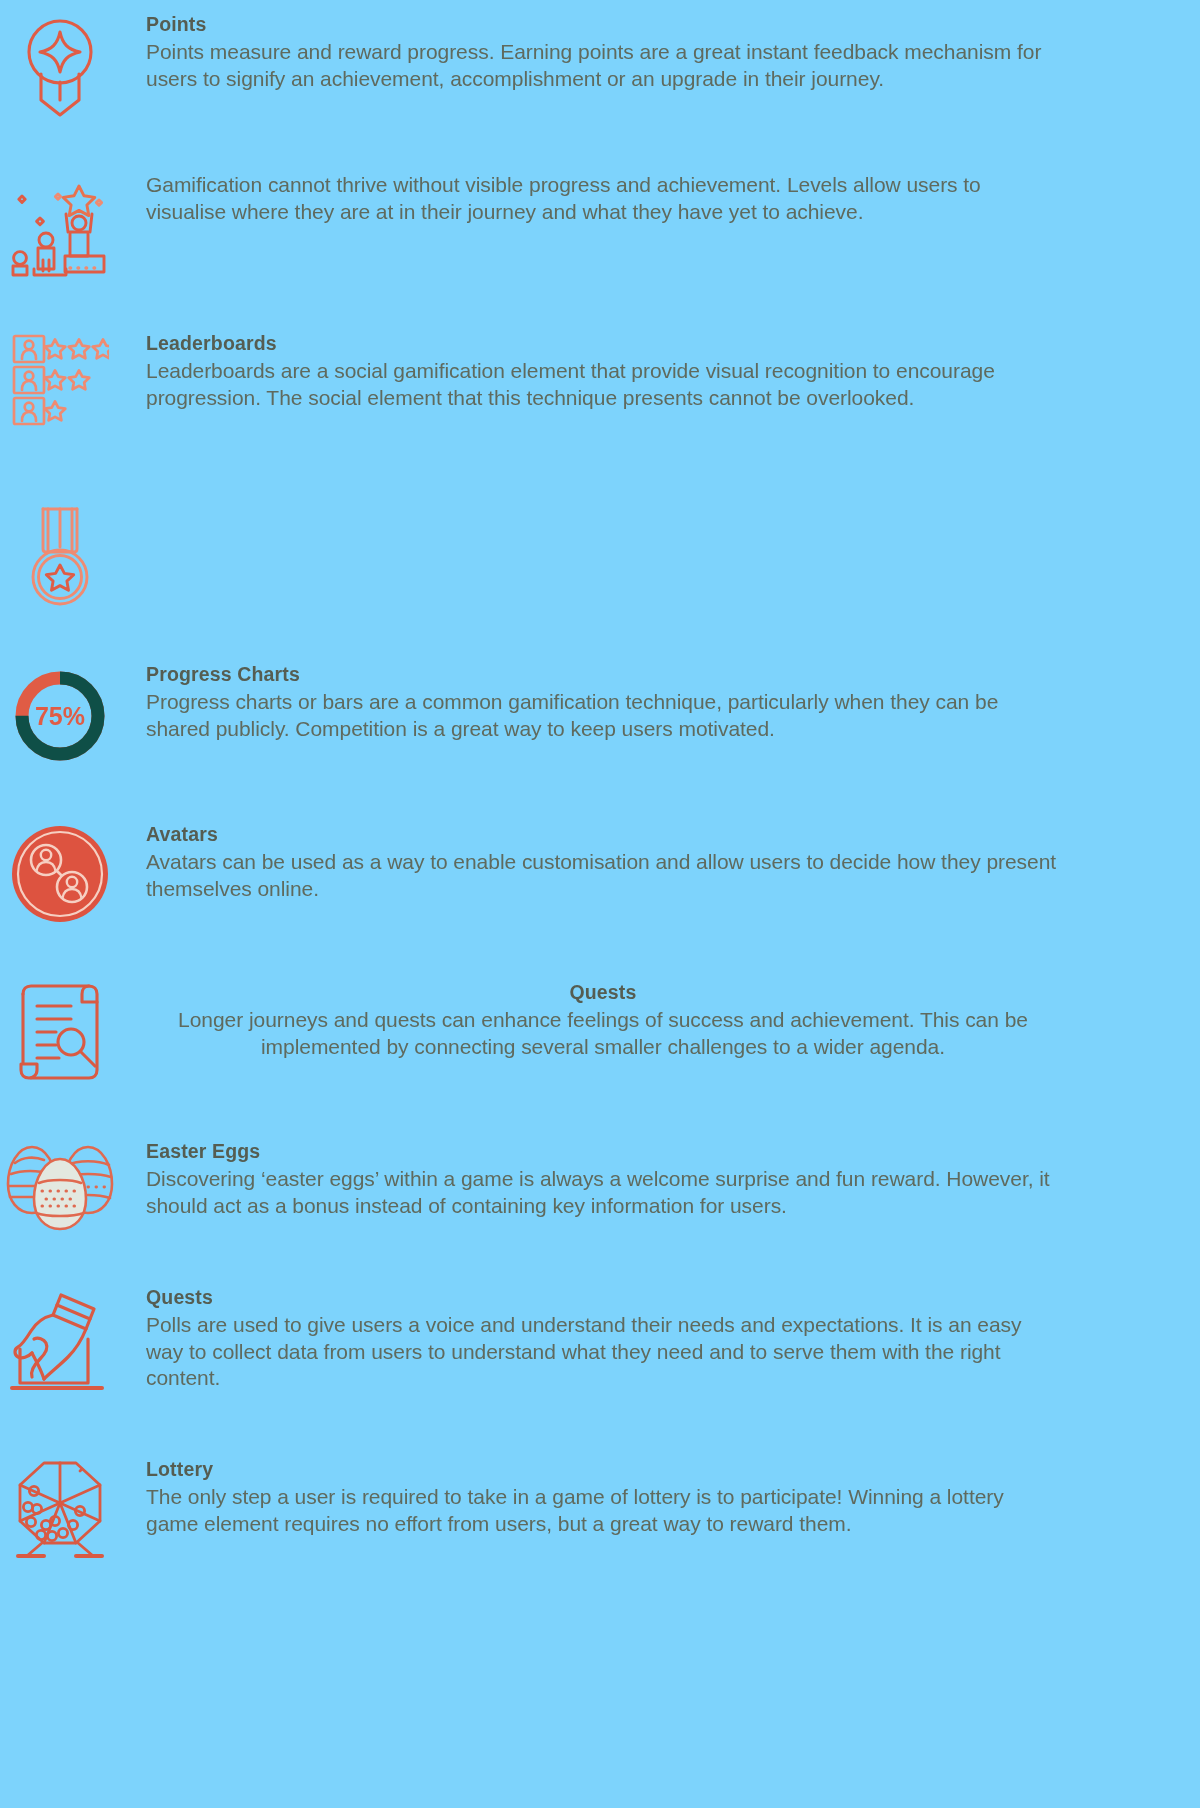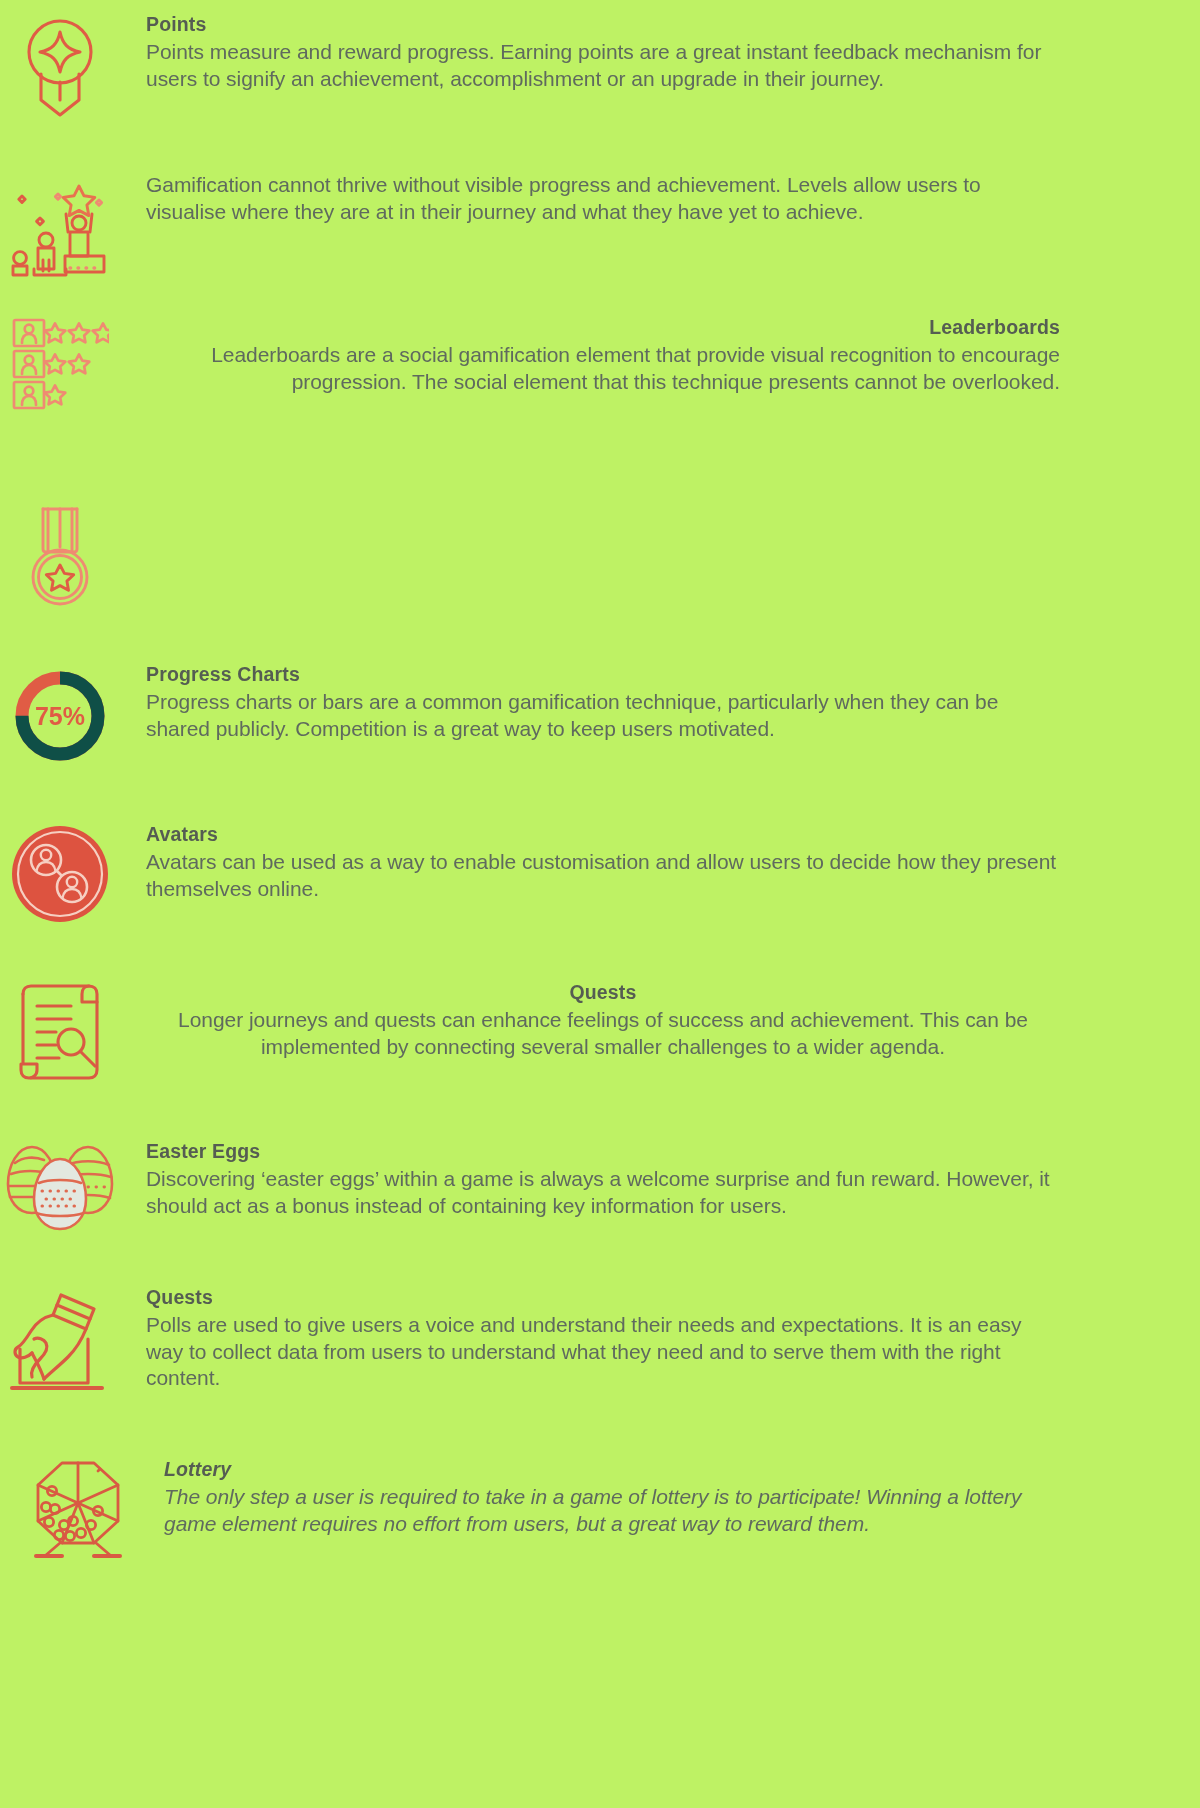--- a/index.html
+++ b/index.html
@@ -6,21 +6,21 @@
   html, body {
     width: 1200px;
     height: 1808px;
     background: #e3e8e0;
     font-family: "Liberation Sans", sans-serif;
   }
   .page {
     position: relative;
     width: 1200px;
     height: 1808px;
-    background: #bef264;
+    background: #7dd3fc;
     overflow: hidden;
   }
   .item {
     position: absolute;
     display: flex;
     align-items: flex-start;
   }
   .icon-wrap {
     width: 120px;
     flex: 0 0 120px;
@@ -110,21 +110,21 @@
             </g>
           </g>
         </svg>
       </span>
     </div>
     <div class="txt">
       <div class="p">Gamification cannot thrive without visible progress and achievement. Levels allow users to visualise where they are at in their journey and what they have yet to achieve.</div>
     </div>
   </div>
 
-  <div class="item" style="left:0px; top:315px; width:1060px;text-align:right;">
+  <div class="item" style="left:0px; top:331px; width:1060px;">
     <div class="icon-wrap">
       <span>
         <svg width="98" height="94" viewBox="0 0 98 94">
           <g fill="none" stroke="#ef8b72" stroke-width="2.7" stroke-linecap="round" stroke-linejoin="round">
 
             <rect x="3" y="3" width="30" height="26" rx="1.5"></rect>
             <circle cx="18" cy="12" r="4.3"></circle>
             <path d="M11 26 C11 19.5 14 17 18 17 C22 17 25 19.5 25 26"></path>
             <path d="M44 6.5 l3.3 6.2 7 1 -5.1 4.8 1.2 6.8 -6.4 -3.4 -6.4 3.4 1.2 -6.8 -5.1 -4.8 7 -1 z"></path>
             <path d="M68 6.5 l3.3 6.2 7 1 -5.1 4.8 1.2 6.8 -6.4 -3.4 -6.4 3.4 1.2 -6.8 -5.1 -4.8 7 -1 z"></path>
@@ -305,21 +305,21 @@
           </g>
         </svg>
       </span>
     </div>
     <div class="txt">
       <div class="h">Quests</div>
       <div class="p">Polls are used to give users a voice and understand their needs and expectations. It is an easy way to collect data from users to understand what they need and to serve them with the right content.</div>
     </div>
   </div>
 
-  <div class="item" style="left:18px; top:1457px; width:1060px;font-style:italic;">
+  <div class="item" style="left:0px; top:1457px; width:1060px;">
     <div class="icon-wrap">
       <span>
         <svg width="100" height="100" viewBox="0 0 100 100">
           <g fill="none" stroke="#d95a43" stroke-width="2.8" stroke-linecap="round" stroke-linejoin="round">
 
             <path d="M34 4 L66 4 L90 26 L90 62 L66 84 L34 84 L10 62 L10 26 Z"></path>
 
             <line x1="50" y1="44" x2="50" y2="4"></line>
             <line x1="50" y1="44" x2="90" y2="26"></line>
             <line x1="50" y1="44" x2="90" y2="62"></line>

